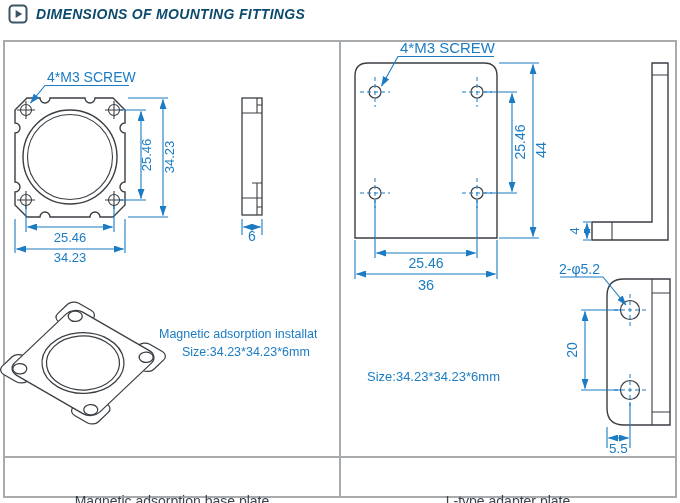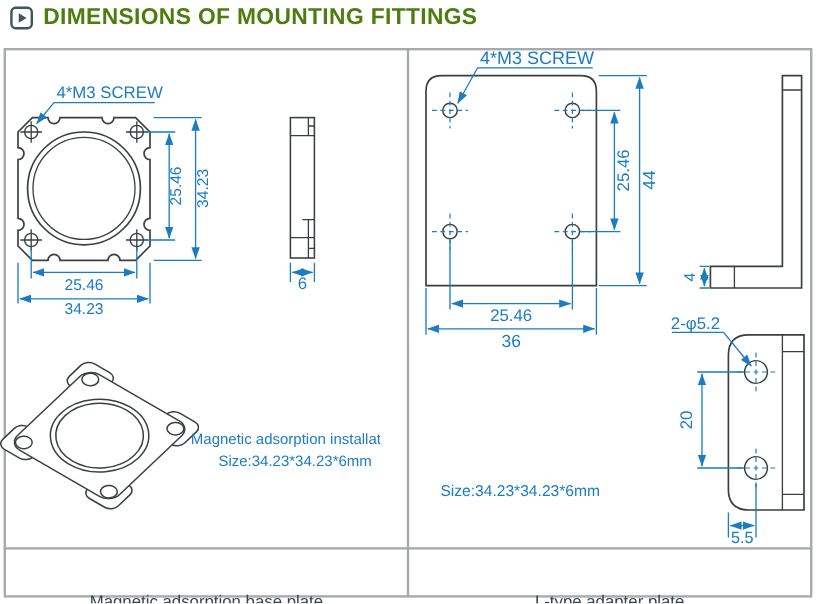--- a/index.html
+++ b/index.html
@@ -1,28 +1,28 @@
 <!DOCTYPE html>
 <html><head>
 <meta charset="utf-8">
 <style>
   html,body{margin:0;padding:0;background:#fff;}
   .stage{position:relative;width:680px;height:503px;background:#fff;
          font-family:"Liberation Sans",sans-serif;overflow:hidden;}
   .title-bar{position:absolute;left:8px;top:4px;display:flex;align-items:center;gap:8px;}
   .title-icon{width:20px;height:20px;}
-  .title-text{font-size:19px;font-weight:bold;color:#4d7c0f;letter-spacing:.3px;}
+  .title-text{font-size:14px;font-weight:bold;color:#0c4a6e;letter-spacing:.3px;font-style:italic;}
   .frame{position:absolute;left:3px;top:40px;width:670px;height:454px;
          border:2px solid #a8abad;background:#fff;}
   .v-divider{position:absolute;left:339px;top:40px;width:2px;height:458px;background:#a8abad;}
   .h-divider{position:absolute;left:3px;top:456px;width:674px;height:2px;background:#a8abad;}
   svg.draw{position:absolute;overflow:visible;}
   #leftsvg{left:5px;top:42px;}
   #rightsvg{left:341px;top:42px;}
-  .note{position:absolute;color:#1b7cc4;white-space:nowrap;margin-top:32px;}
+  .note{position:absolute;color:#1b7cc4;white-space:nowrap;}
   #lnote1{left:159px;top:327px;font-size:12.5px;max-width:180px;overflow:hidden;}
   #lnote2{left:182px;top:345px;font-size:12.5px;}
   #rnote1{left:347px;top:351px;font-size:13.5px;}
   #rnote2{left:367px;top:369px;font-size:13px;}
   .caption{position:absolute;top:459px;width:334px;text-align:center;color:#39434c;
            font-size:14px;line-height:17px;white-space:pre;}
   #lcap{left:5px;}
   #rcap{left:341px;}
   svg text{fill:#1b7cc4;font-family:"Liberation Sans",sans-serif;}
 </style>

